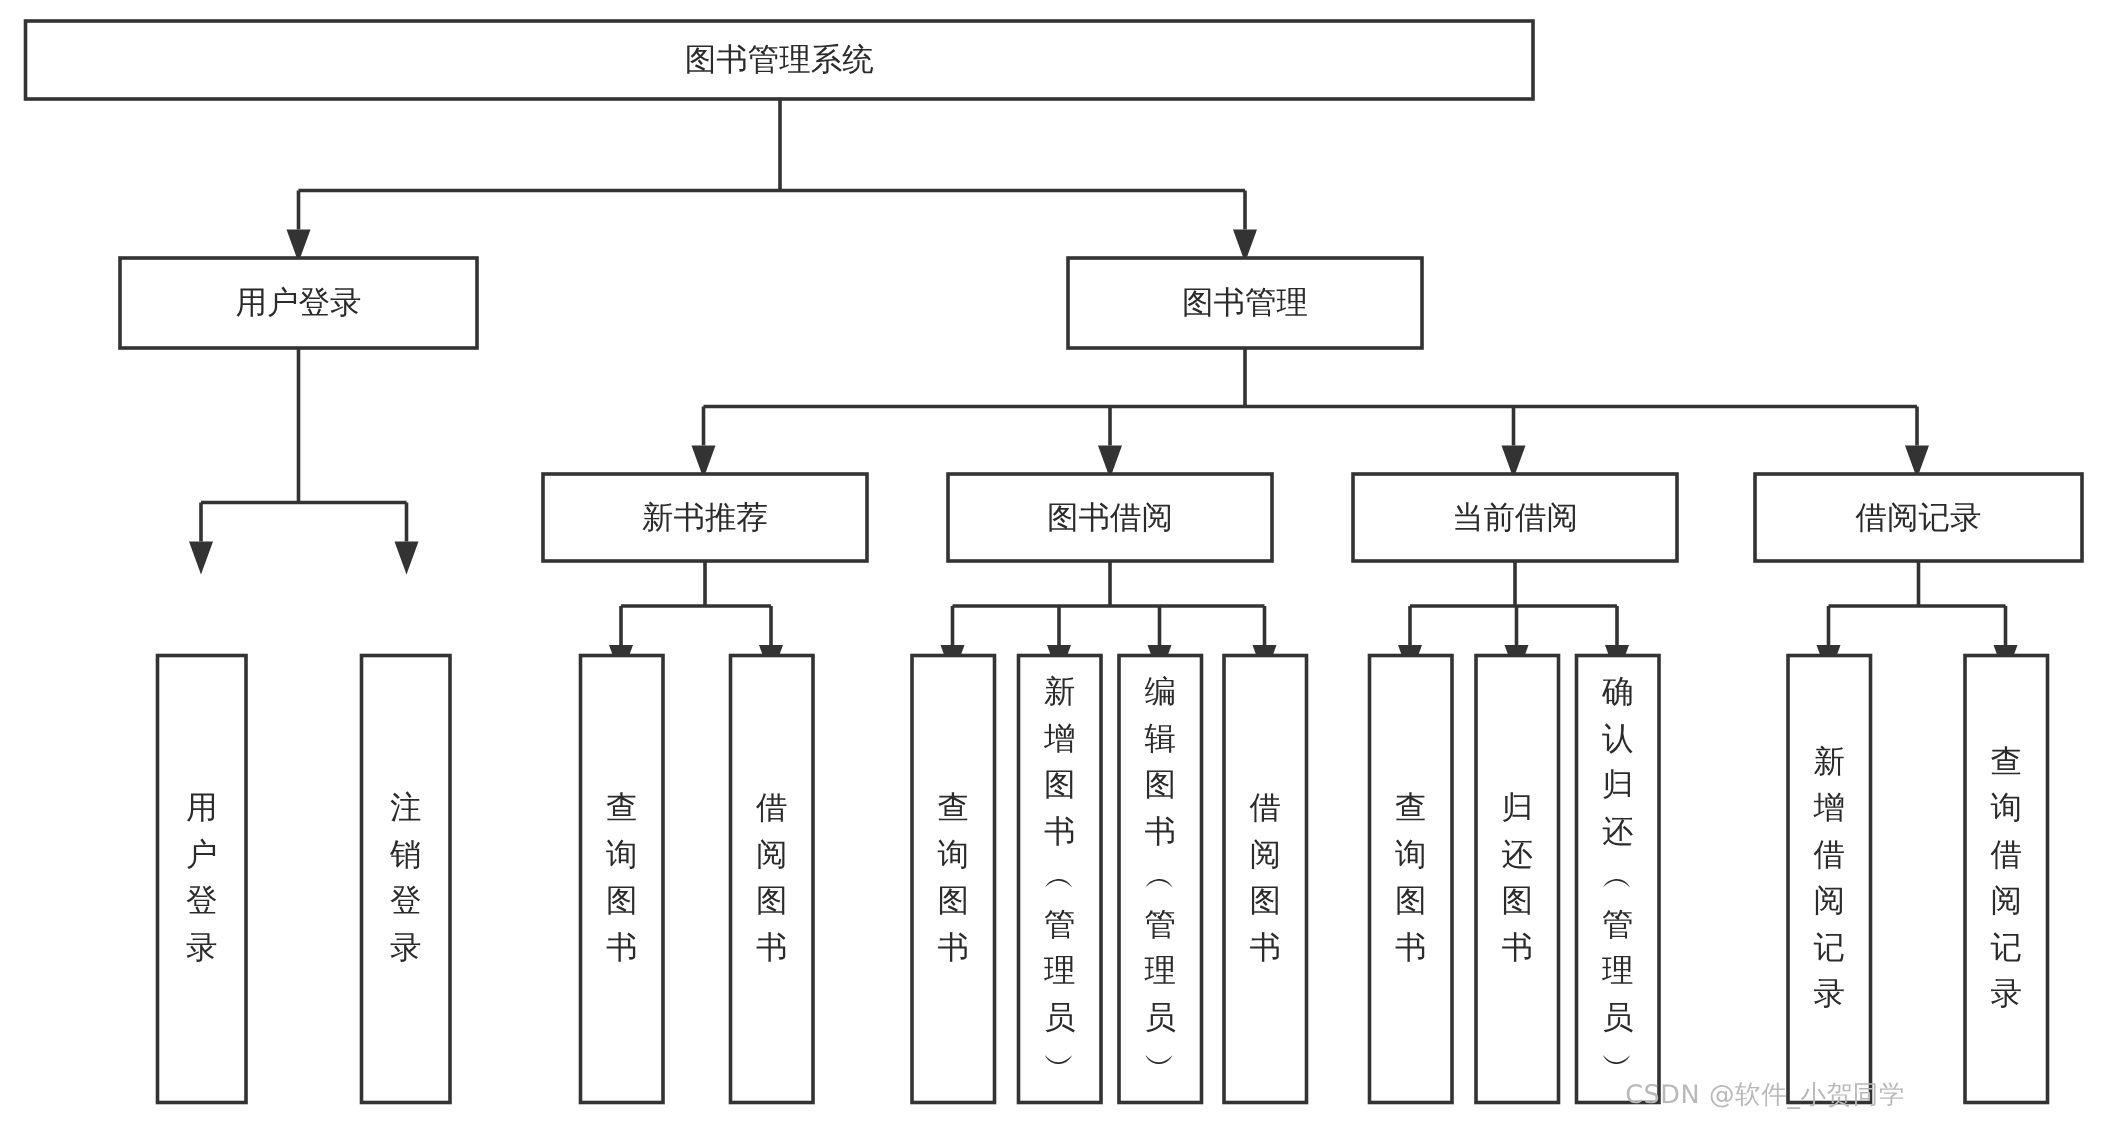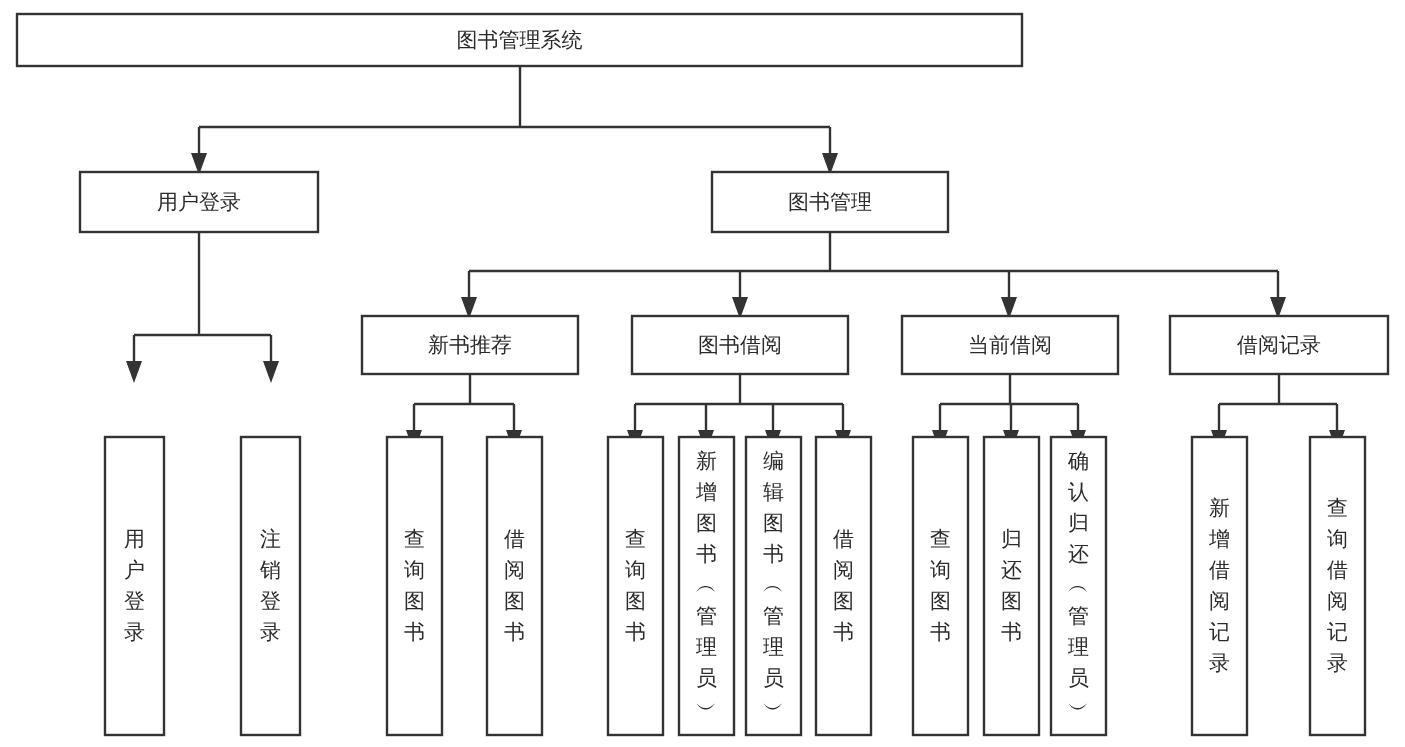--- a/index.html
+++ b/index.html
@@ -201,13 +201,14 @@
         <g>
           <rect x="1192" y="437" width="55" height="298" class="node-box"></rect>
           <text x="1219.5" y="514.5" class="leaf-label"><tspan x="1219.5" dy="0">新</tspan><tspan x="1219.5" dy="31">增</tspan><tspan x="1219.5" dy="31">借</tspan><tspan x="1219.5" dy="31">阅</tspan><tspan x="1219.5" dy="31">记</tspan><tspan x="1219.5" dy="31">录</tspan></text>
         </g>
         <g>
           <rect x="1310" y="437" width="55" height="298" class="node-box"></rect>
           <text x="1337.5" y="514.5" class="leaf-label"><tspan x="1337.5" dy="0">查</tspan><tspan x="1337.5" dy="31">询</tspan><tspan x="1337.5" dy="31">借</tspan><tspan x="1337.5" dy="31">阅</tspan><tspan x="1337.5" dy="31">记</tspan><tspan x="1337.5" dy="31">录</tspan></text>
         </g>
       </g>
   </svg>
+  <div class="watermark">CSDN @软件_小贺同学</div>
 </div>
 
 </body></html>

